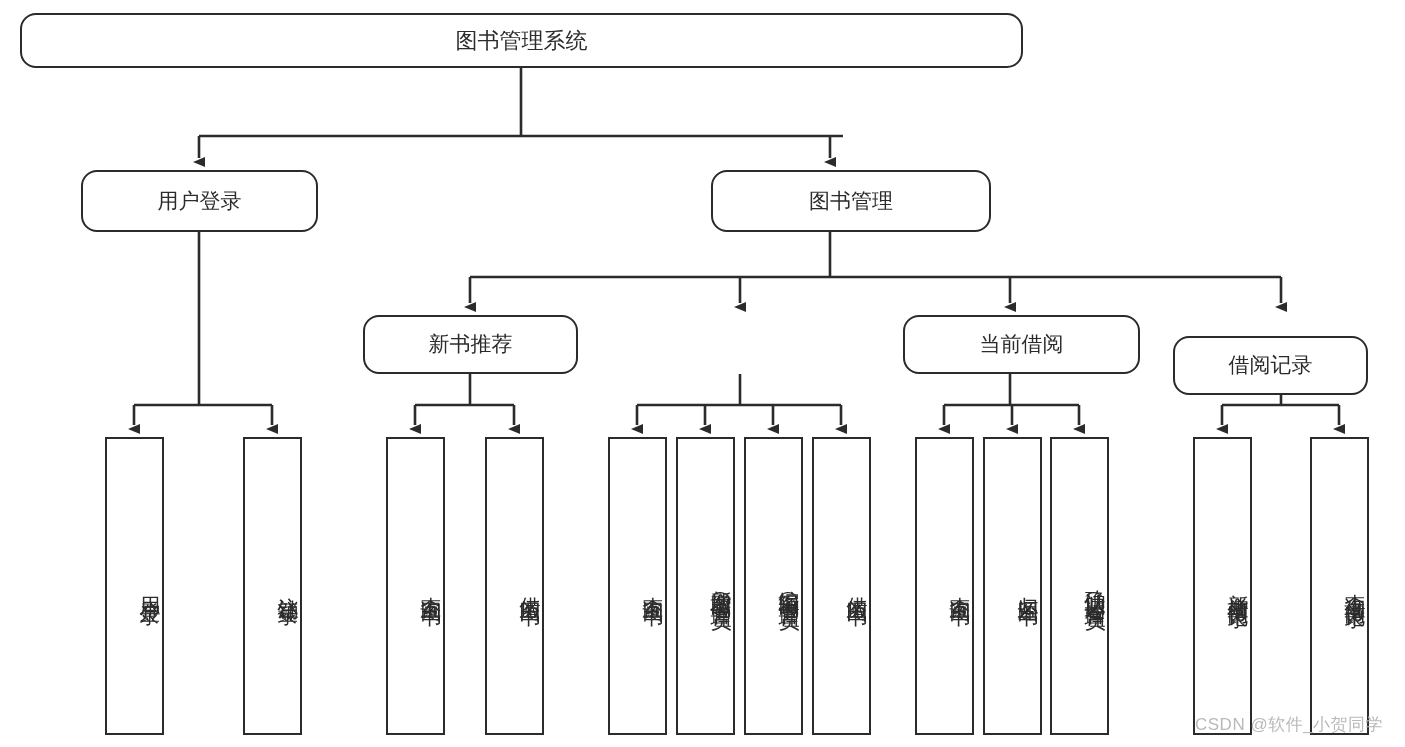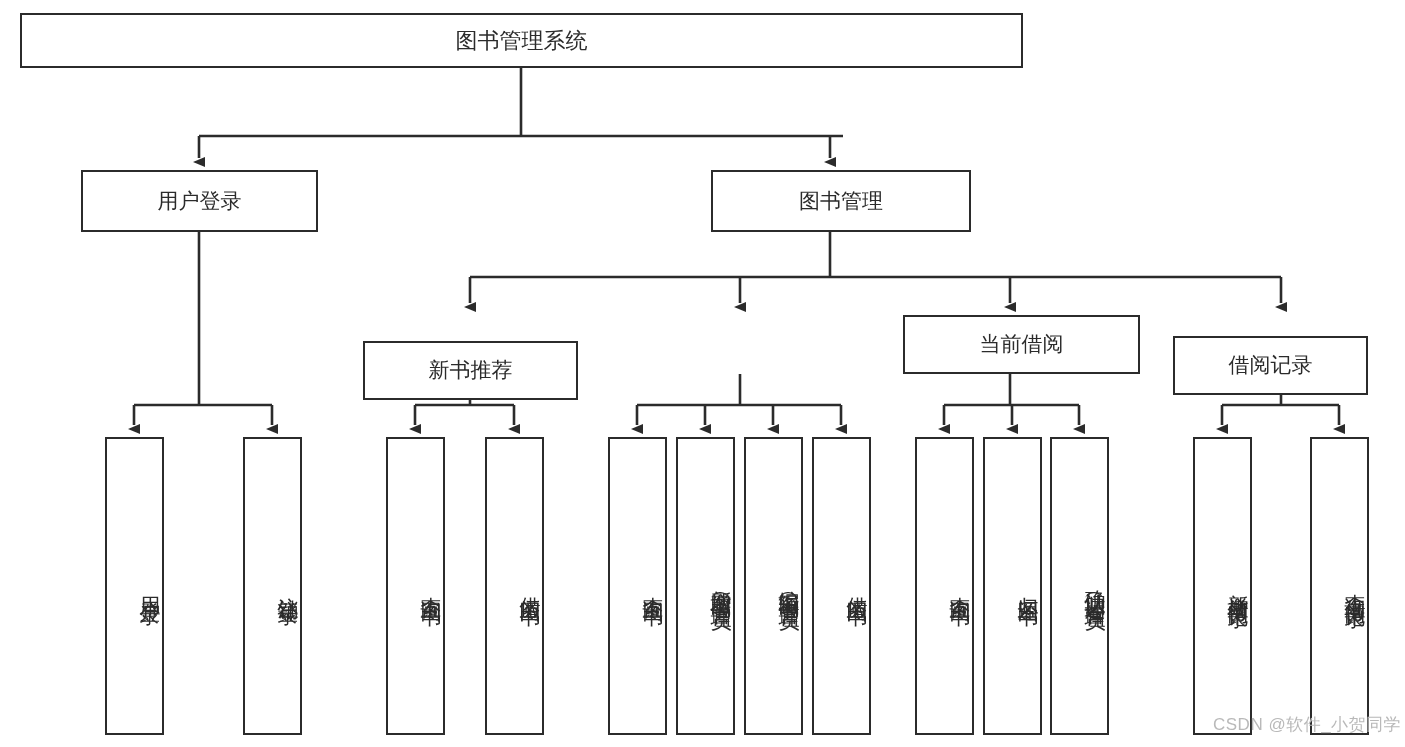--- a/index.html
+++ b/index.html
@@ -31,41 +31,41 @@
     background: #ffffff;
     color: #2b2b2b;
     display: flex;
     align-items: center;
     justify-content: center;
     text-align: center;
     line-height: 1.15;
   }
   .node.horiz {
     font-size: 21px;
+    border-radius: 16px;
   }
   .node.root {
     font-size: 22px;
   }
   .node.vert {
     writing-mode: vertical-rl;
     text-orientation: upright;
     font-size: 21px;
     letter-spacing: 3px;
     padding-top: 4px;
     padding-bottom: 4px;
     align-items: flex-start;
     justify-content: center;
   }
   .watermark {
     position: absolute;
     font-size: 17px;
     color: #b9b9b9;
     white-space: nowrap;
     letter-spacing: 0.5px;
-    padding-left: 18px;
   }
 </style>
 </head>
 <body>
 
 <div id="canvas">
 
   <svg id="edges" viewBox="0 0 1405 747" xmlns="http://www.w3.org/2000/svg">
     <defs>
       <marker id="arrow" markerWidth="10" markerHeight="12" refX="1" refY="6" orient="auto" markerUnits="userSpaceOnUse">
@@ -112,23 +112,23 @@
       <path d="M1281,374 L1281,405"></path>
       <path d="M1222,405 L1339,405"></path>
       <path d="M1222,405 L1222,425" marker-end="url(#arrow)"></path>
       <path d="M1339,405 L1339,425" marker-end="url(#arrow)"></path>
     </g>
   </svg>
 
   <div class="node horiz root" style="left:20px; top:13px; width:1003px; height:55px;">图书管理系统</div>
 
   <div class="node horiz" style="left:81px; top:170px; width:237px; height:62px;">用户登录</div>
-  <div class="node horiz" style="left:711px; top:170px; width:260px; height:62px;">图书管理</div>
+  <div class="node horiz" style="left:711px; top:170px; width:280px; height:62px;">图书管理</div>
 
-  <div class="node horiz" style="left:363px; top:315px; width:215px; height:59px;margin-top:26px;">新书推荐</div>
+  <div class="node horiz" style="left:363px; top:315px; width:215px; height:59px;">新书推荐</div>
   <div class="node horiz" style="left:903px; top:315px; width:237px; height:59px;">当前借阅</div>
   <div class="node horiz" style="left:1173px; top:299px; width:195px; height:59px;margin-top:37px;">借阅记录</div>
 
   <div class="node vert" style="left:105px; top:437px; width:59px; height:298px;">用户登录</div>
   <div class="node vert" style="left:243px; top:437px; width:59px; height:298px;">注销登录</div>
 
   <div class="node vert" style="left:386px; top:437px; width:59px; height:298px;">查询图书</div>
   <div class="node vert" style="left:485px; top:437px; width:59px; height:298px;">借阅图书</div>
 
   <div class="node vert" style="left:608px; top:437px; width:59px; height:298px;">查询图书</div>

